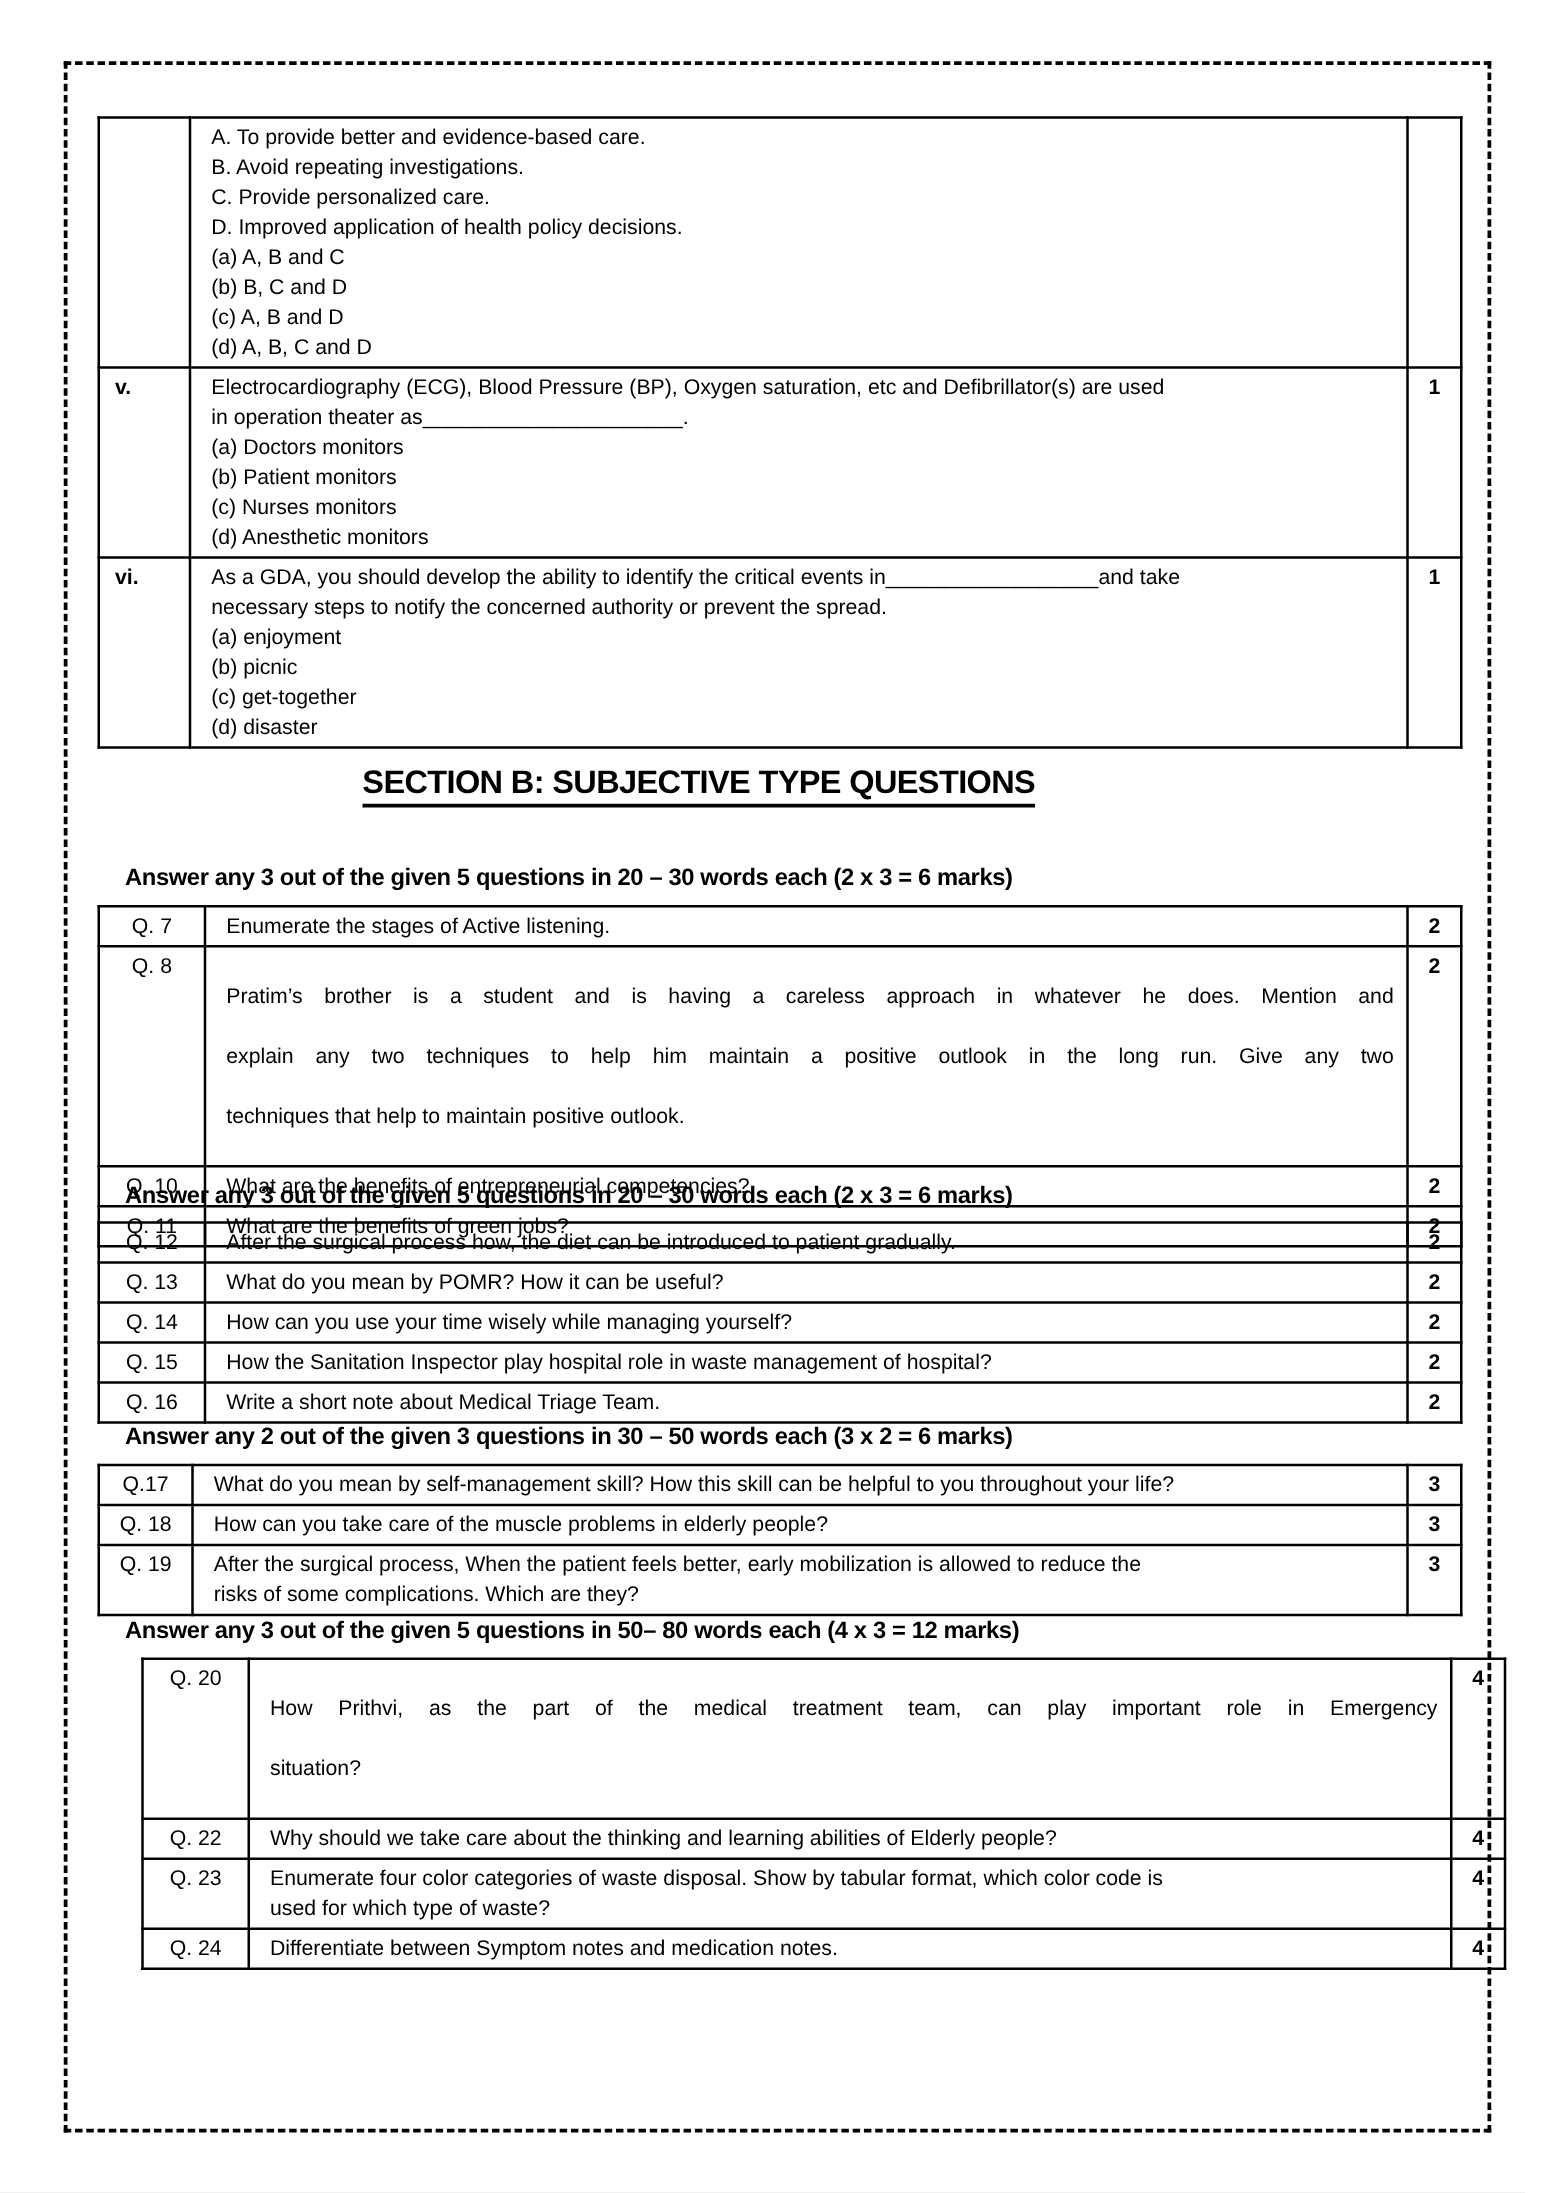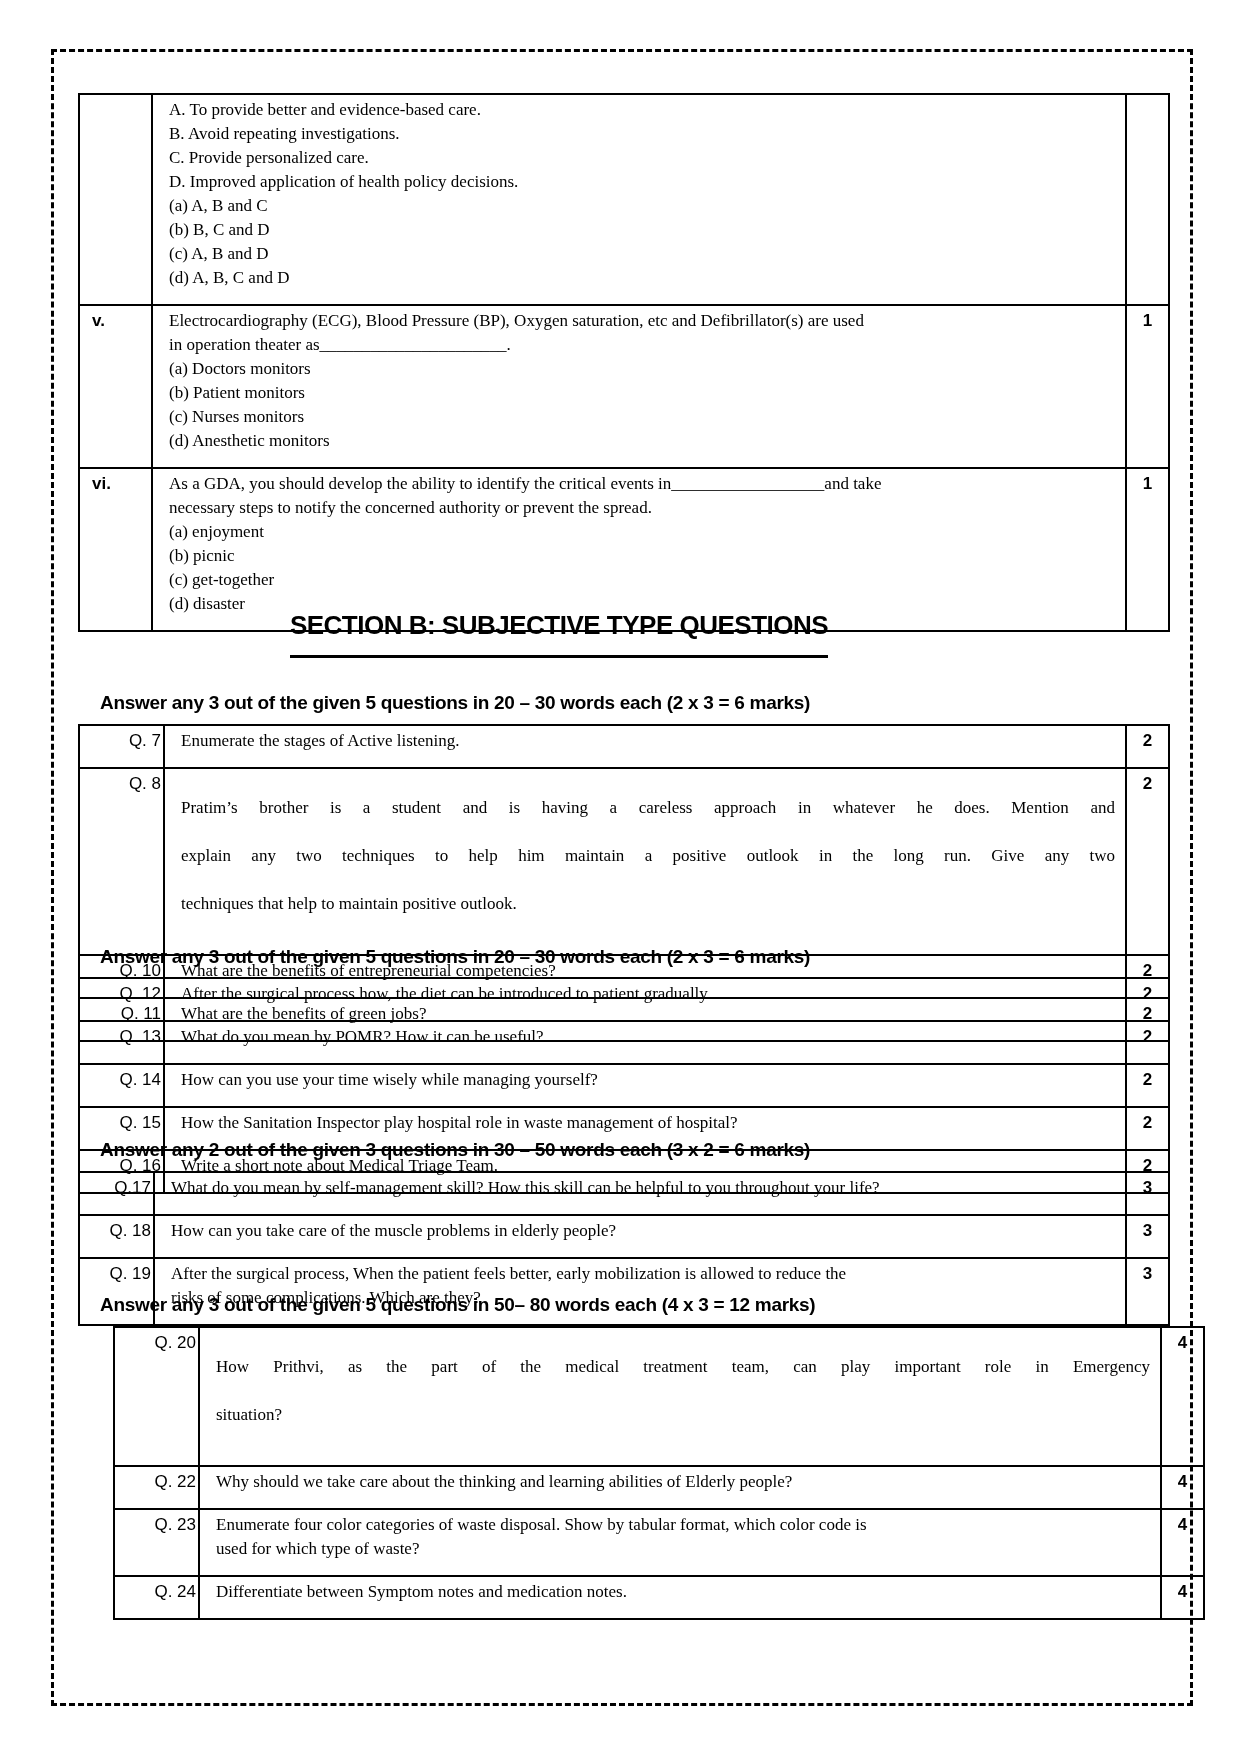--- a/index.html
+++ b/index.html
@@ -27,25 +27,24 @@
     border-collapse: collapse;
     table-layout: fixed;
   }
   table.qt td {
     border: 2px solid #000;
     vertical-align: top;
     font-size: 17px;
     line-height: 24px;
   }
   td.num   { padding: 3px 4px 3px 12px; }
-  td.numq  { padding: 3px 2px; text-align: right; }
+  td.numq  { padding: 3px 2px; text-align: center; }
   td.content {
-    padding: 3px 10px 14px 16px;
+    padding: 3px 10px 3px 16px;
     white-space: pre-line;
-    font-family: Liberation Serif, serif;
   }
   td.marks {
     text-align: center;
     font-weight: bold;
     padding-top: 3px;
   }
   .bold { font-weight: bold; }
   .jline { text-align: justify; text-align-last: justify; }
   .section-heading {
     position: absolute;
@@ -53,21 +52,21 @@
     width: 1092px;
     box-sizing: border-box;
     padding-right: 130px;
     text-align: center;
     font-size: 26px;
     font-weight: bold;
     letter-spacing: -0.5px;
   }
   .section-heading span {
     border-bottom: 3px solid #000;
-    padding-bottom: 15px;
+    padding-bottom: 3px;
   }
   .instruction {
     position: absolute;
     left: 100px;
     font-size: 19px;
     font-weight: bold;
     letter-spacing: -0.3px;
   }
   
   col.c-num  { width: 73px; }

